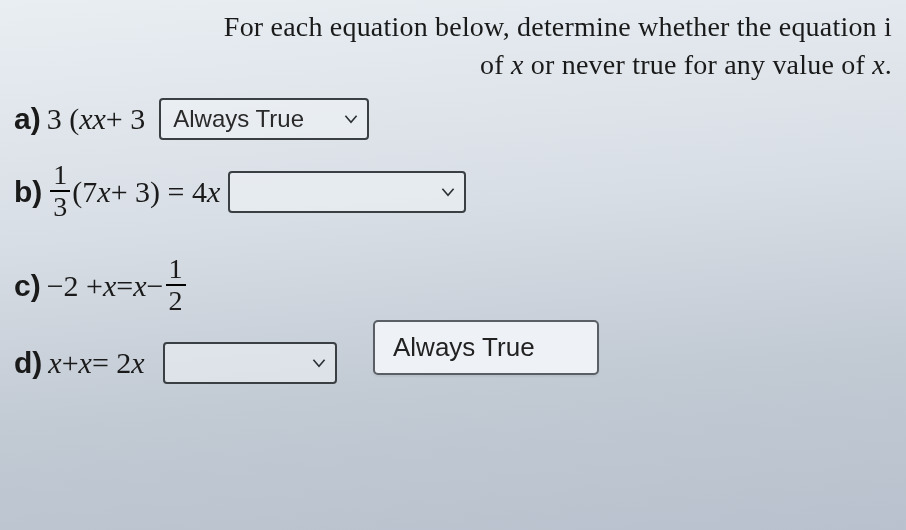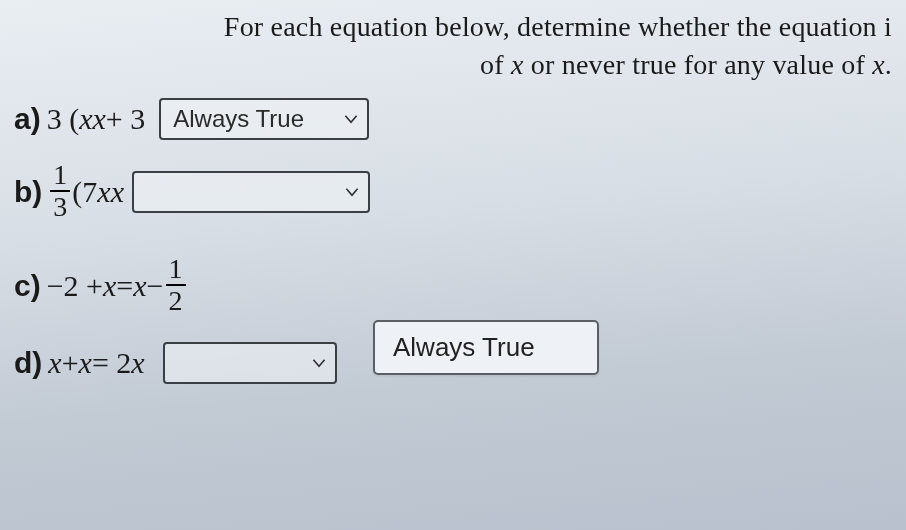--- a/index.html
+++ b/index.html
@@ -119,20 +119,21 @@
 
 <div class="row" id="row-b">
   <span class="label">b)</span>
   <span class="eq">
     <span class="frac">
       <span class="num">1</span>
       <span class="den">3</span>
     </span>
     <span> (7</span>
       <span class="math-var">x</span>
+      <span> + 3) = 4</span>
       <span class="math-var">x</span>
   </span>
   <div class="select-box select-b" style="margin-left:8px;">
     <span></span>
     <svg class="chev" viewBox="0 0 20 20">
         <path d="M3 6 L10 14 L17 6" fill="none" stroke="currentColor" stroke-width="2"></path>
       </svg>
   </div>
 </div>
 

